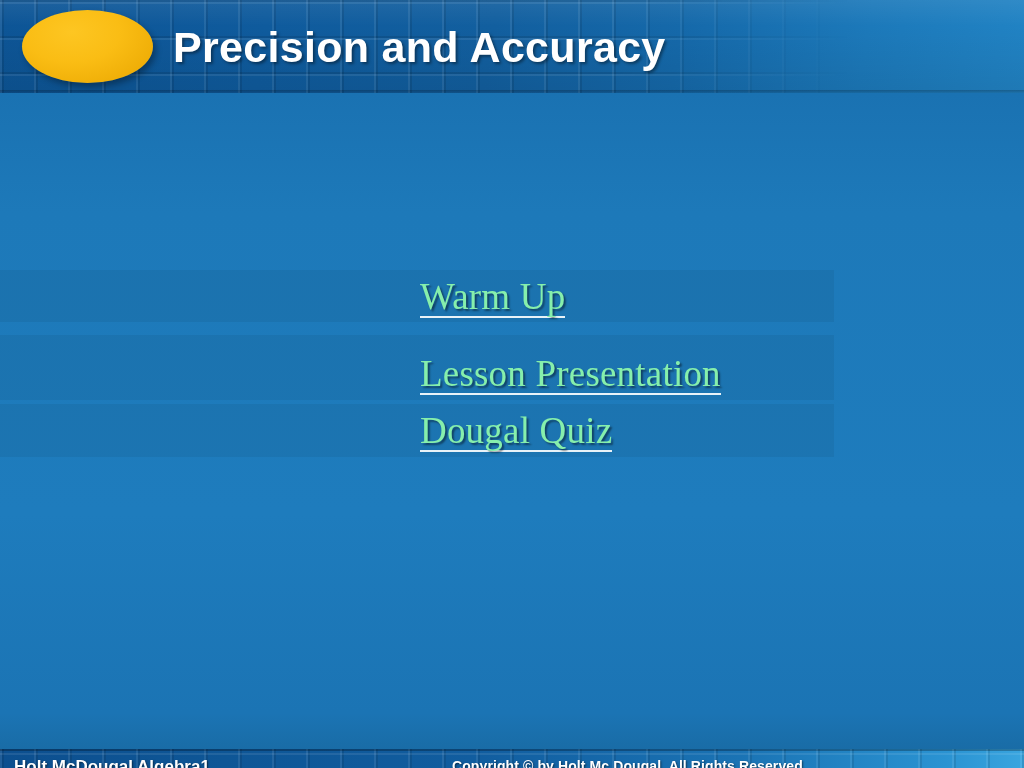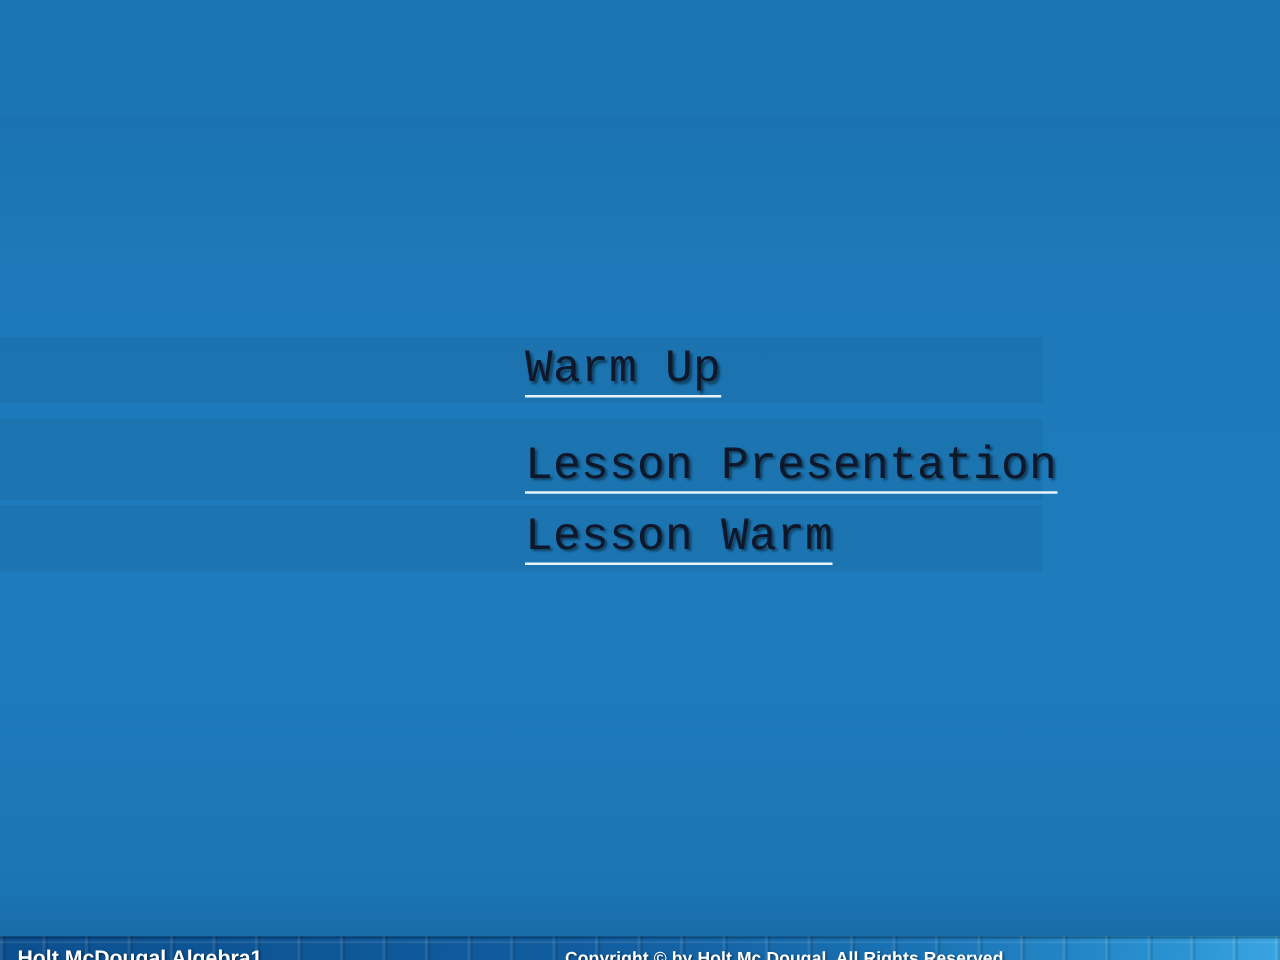--- a/index.html
+++ b/index.html
@@ -132,22 +132,22 @@
     width: 834px;
     background: rgba(0,0,0,0.055);
   }
   .menu-band.b1 { height: 52px; margin-bottom: 13px; }
   .menu-band.b2 { height: 65px; margin-bottom: 4px; }
   .menu-band.b3 { height: 53px; }
 
   .menu-link {
     position: absolute;
     left: 420px;
-    color: #0f172a;
-    font-family: Liberation Mono, monospace;
+    color: #86efac;
+    font-family: Liberation Serif, serif;
     font-size: 37px;
     font-weight: normal;
     letter-spacing: 0.2px;
     white-space: nowrap;
     text-decoration: none;
     border-bottom: 2px solid #e8f2f8;
     padding-bottom: 1px;
     text-shadow: 2px 2px 2px rgba(0,0,0,0.45);
     cursor: pointer;
     line-height: 1;
@@ -222,33 +222,40 @@
     white-space: nowrap;
   }
 </style>
 </head>
 <body>
 
 <div class="slide">
 
   <div class="slide-body-bg"></div>
 
+  <div class="header">
+    <div class="header-pattern"></div>
+    <div class="header-hilite"></div>
+    <div class="badge-ellipse"></div>
+    <div class="header-title">Precision and Accuracy</div>
+    <div class="header-bottom-edge"></div>
+  </div>
 
   <div class="menu">
 
     <div class="menu-band b1">
       <a class="menu-link">Warm Up</a>
     </div>
 
     <div class="menu-band b2">
       <a class="menu-link">Lesson Presentation</a>
     </div>
 
     <div class="menu-band b3">
-      <a class="menu-link">Lesson Warm</a>
+      <a class="menu-link">Dougal Quiz</a>
     </div>
 
   </div>
 
   <div class="footer">
     <div class="footer-pattern"></div>
     <div class="footer-top-edge"></div>
     <div class="footer-left-text">Holt McDougal Algebra1</div>
     <div class="footer-copyright">Copyright © by Holt Mc Dougal. All Rights Reserved.</div>
   </div>

